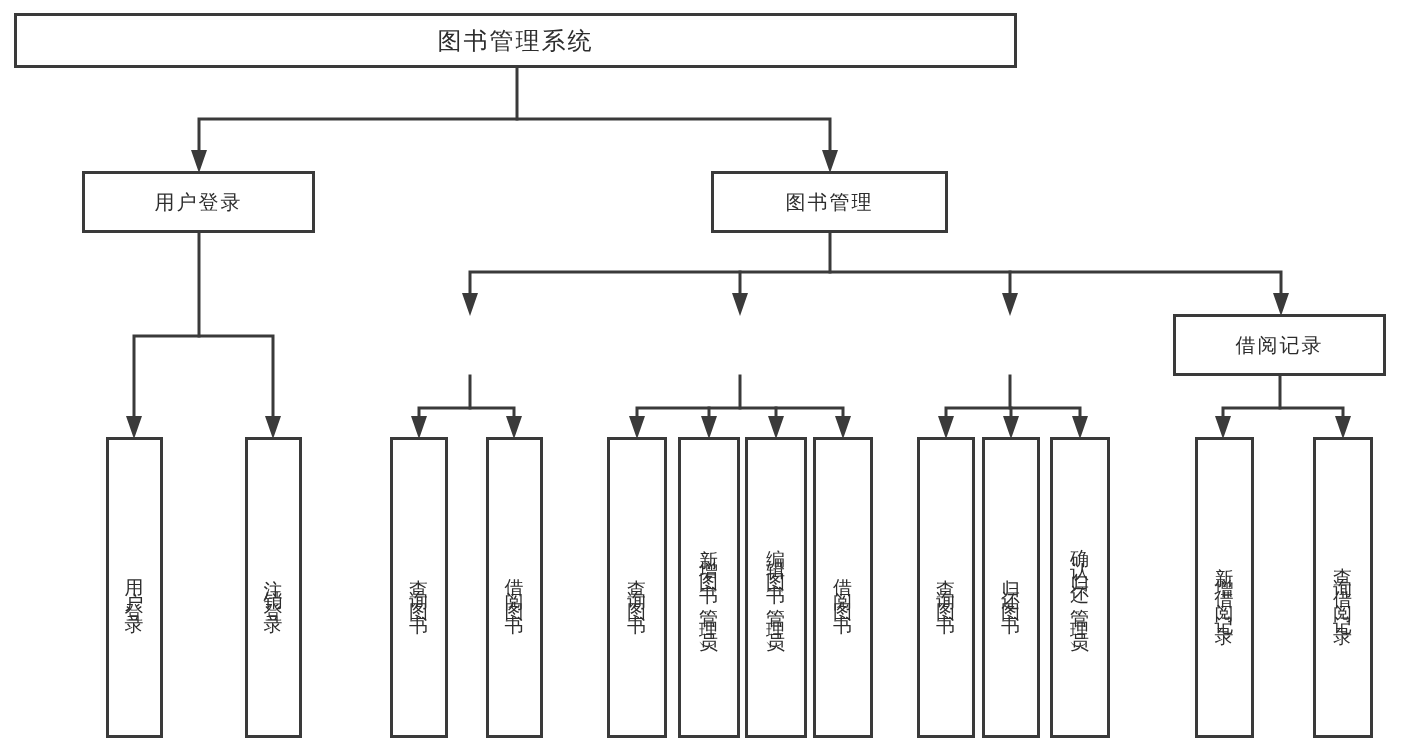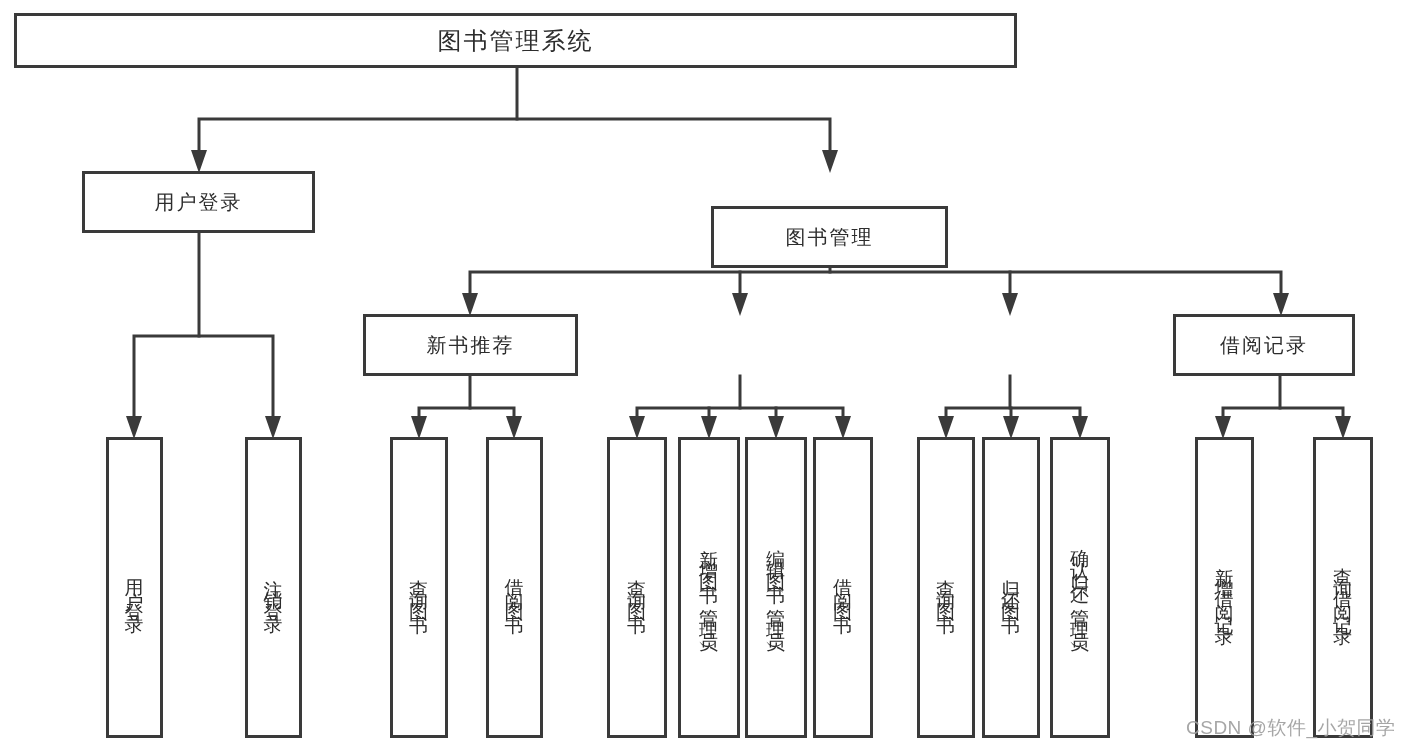--- a/index.html
+++ b/index.html
@@ -101,28 +101,25 @@
     </g>
   </svg>
 
   <div class="node rootnode" style="left:14px;top:13px;width:1003px;height:55px;">
     <span>图书管理系统</span>
   </div>
 
   <div class="node hnode" style="left:82px;top:171px;width:233px;height:62px;">
     <span>用户登录</span>
   </div>
-  <div class="node hnode" style="left:711px;top:171px;width:237px;height:62px;margin-top:35px;">
+  <div class="node hnode" style="left:711px;top:171px;width:237px;height:62px;">
     <span>图书管理</span>
   </div>
 
-  <div class="node hnode" style="left:363px;top:314px;width:215px;height:62px;">
-    <span>新书推荐</span>
-  </div>
-  <div class="node hnode" style="left:1173px;top:314px;width:182px;height:62px;font-family:Liberation Mono, monospace;">
+  <div class="node hnode" style="left:1173px;top:314px;width:213px;height:62px;font-family:Liberation Mono, monospace;">
     <span>借阅记录</span>
   </div>
 
   <div class="node vnode" style="left:106px;top:437px;width:57px;height:301px;">
     <span>用户登录</span>
   </div>
   <div class="node vnode" style="left:245px;top:437px;width:57px;height:301px;">
     <span>注销登录</span>
   </div>
 
@@ -156,15 +153,14 @@
     <span>确认归还（管理员）</span>
   </div>
 
   <div class="node vnode" style="left:1195px;top:437px;width:59px;height:301px;">
     <span>新增借阅记录</span>
   </div>
   <div class="node vnode" style="left:1313px;top:437px;width:60px;height:301px;">
     <span>查询借阅记录</span>
   </div>
 
-  <div class="watermark">CSDN @软件_小贺同学</div>
 
 </div>
 
 </body></html>

